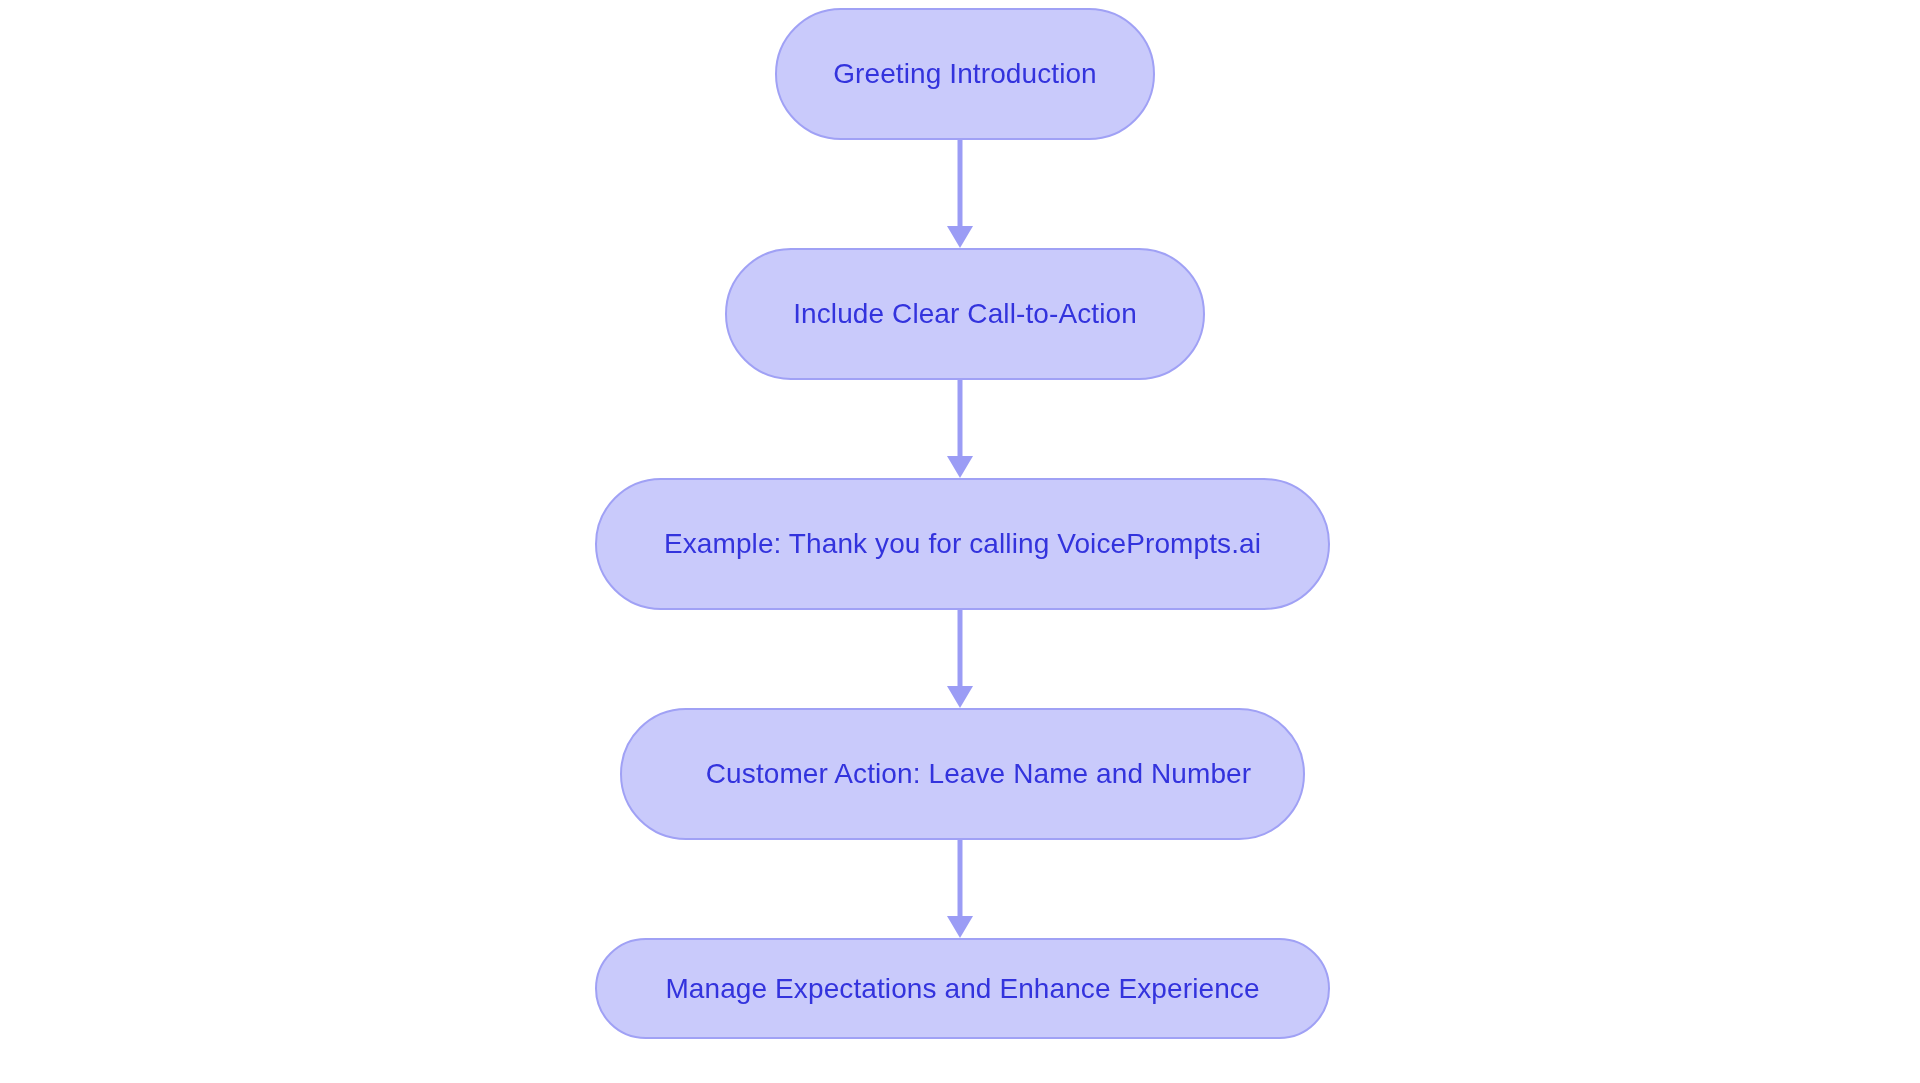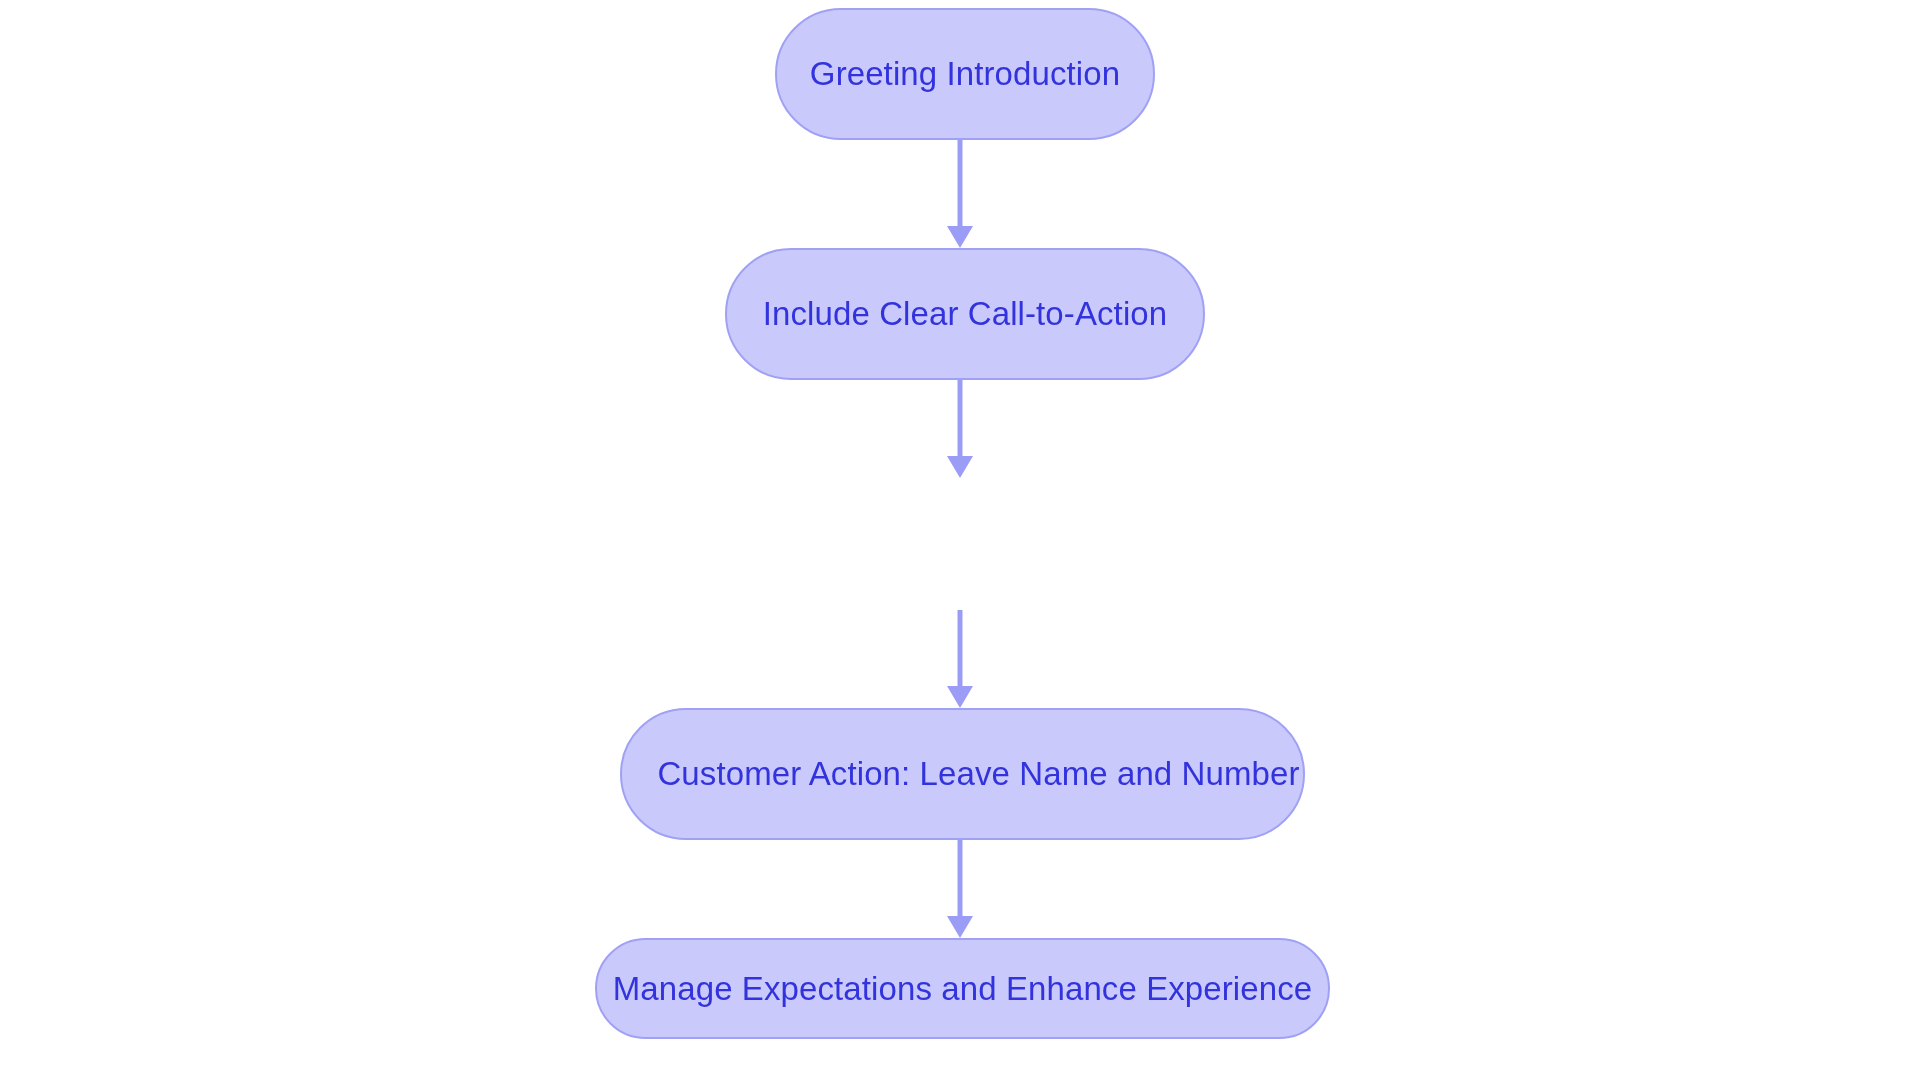--- a/index.html
+++ b/index.html
@@ -48,21 +48,21 @@
     background: #c9cafb;
     border: 2px solid #a0a1f5;
     border-radius: 999px;
     text-align: center;
     padding: 0 34px;
   }
 
   .flow-node-label {
     color: #3333dd;
     font-family: "Liberation Sans", "DejaVu Sans", sans-serif;
-    font-size: 33px;
+    font-size: 28px;
     font-weight: 400;
     line-height: 1.2;
     letter-spacing: 0.1px;
     white-space: nowrap;
   }
 </style>
 </head>
 <body>
 
 <div id="flowchart-canvas">
@@ -88,20 +88,23 @@
       </g>
   </svg>
 
   <div id="nodes-layer">
       <div class="flow-node" style="left: 775px; top: 8px; width: 380px; height: 132px; background: rgb(201, 202, 251); border-color: rgb(160, 161, 245);">
         <span class="flow-node-label" style="color: rgb(51, 51, 221);">Greeting Introduction</span>
       </div>
       <div class="flow-node" style="left: 725px; top: 248px; width: 480px; height: 132px; background: rgb(201, 202, 251); border-color: rgb(160, 161, 245);">
         <span class="flow-node-label" style="color: rgb(51, 51, 221);">Include Clear Call-to-Action</span>
       </div>
+      <div class="flow-node" style="left: 595px; top: 478px; width: 735px; height: 132px; background: rgb(201, 202, 251); border-color: rgb(160, 161, 245);">
+        <span class="flow-node-label" style="color: rgb(51, 51, 221);">Example: Thank you for calling VoicePrompts.ai</span>
+      </div>
       <div class="flow-node" style="left: 620px; top: 708px; width: 685px; height: 132px; background: rgb(201, 202, 251); border-color: rgb(160, 161, 245);">
         <span class="flow-node-label" style="color: rgb(51, 51, 221); margin-left: 32px;">Customer Action: Leave Name and Number</span>
       </div>
       <div class="flow-node" style="left: 595px; top: 938px; width: 735px; height: 101px; background: rgb(201, 202, 251); border-color: rgb(160, 161, 245);">
         <span class="flow-node-label" style="color: rgb(51, 51, 221);">Manage Expectations and Enhance Experience</span>
       </div>
     </div>
 
 </div>
 

